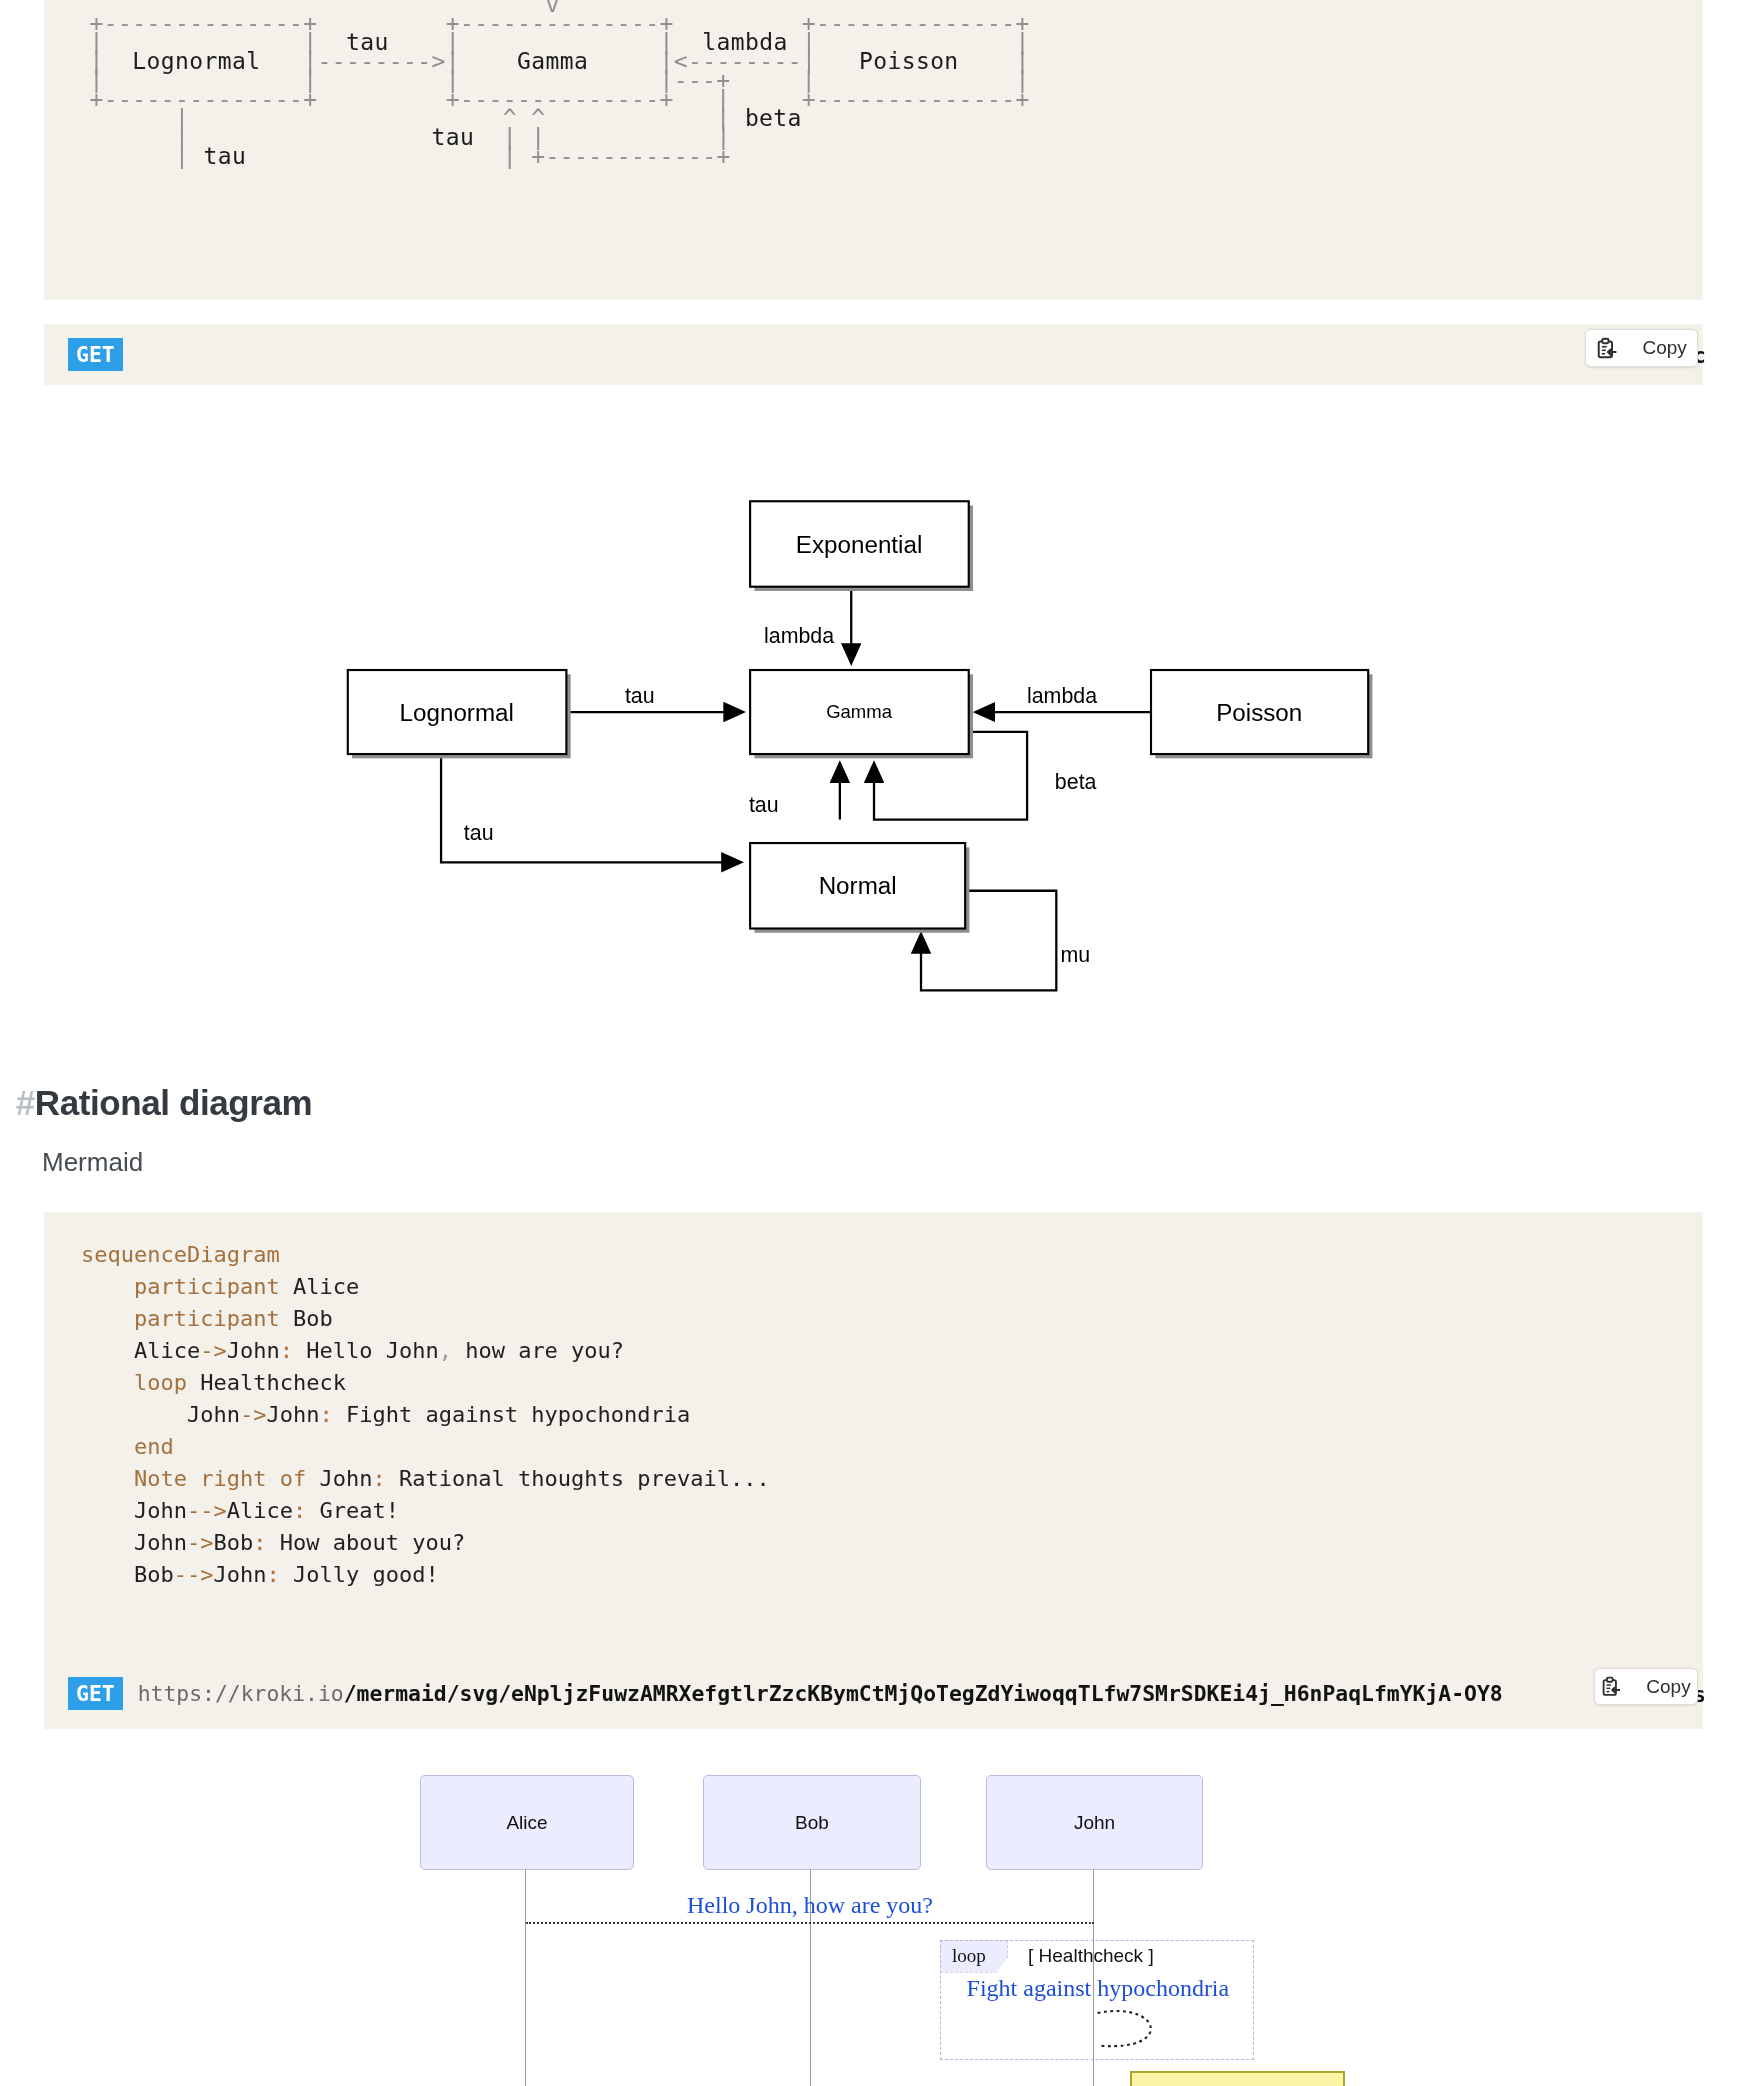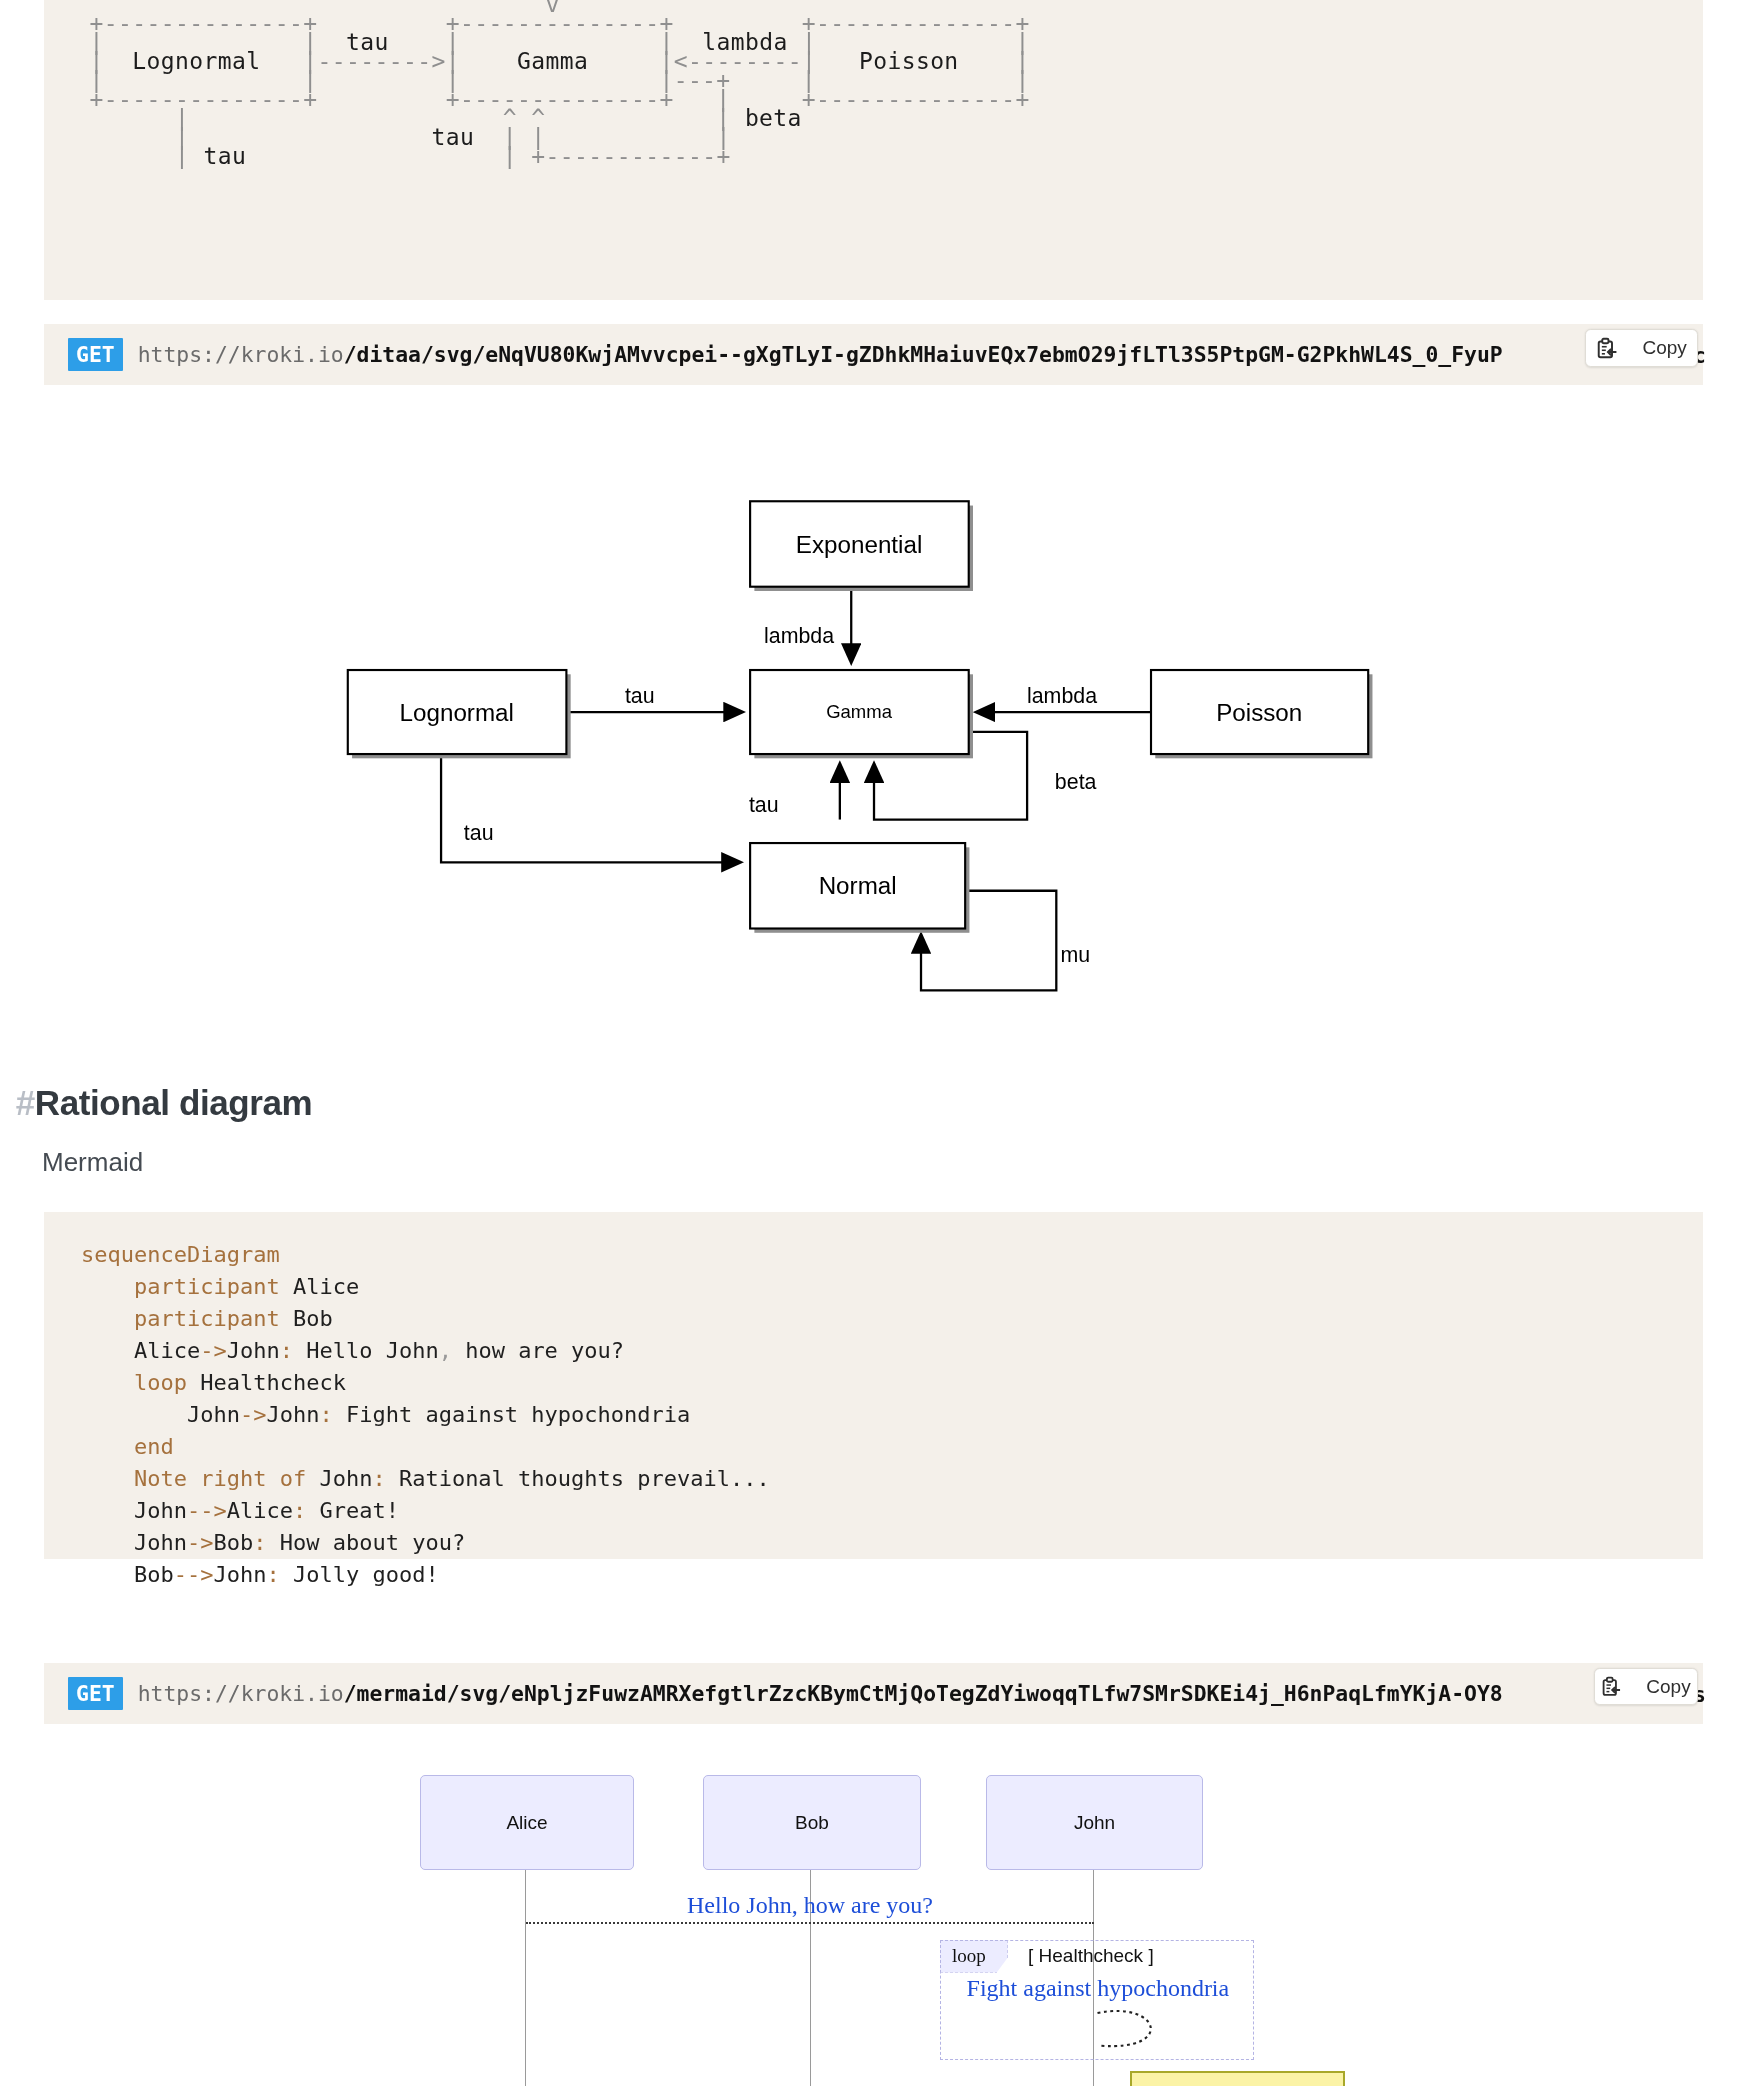--- a/index.html
+++ b/index.html
@@ -103,21 +103,20 @@
 </style>
 </head>
 <body>
 
 <div class="codeblock" style="top:0;height:300px;">
   <pre class="ascii-pre"><div class="code-line"><span class="tok-g">                                  v</span></div><div class="code-line"><span class="tok-g">  +--------------+         +--------------+         +--------------+</span></div><div class="code-line"><span class="tok-g">  |              |  </span><span class="tok-b">tau</span><span class="tok-g">    |              |  </span><span class="tok-b">lambda</span><span class="tok-g"> |              |</span></div><div class="code-line"><span class="tok-g">  |  </span><span class="tok-b">Lognormal</span><span class="tok-g">   |--------&gt;|    </span><span class="tok-b">Gamma</span><span class="tok-g">     |&lt;--------|   </span><span class="tok-b">Poisson</span><span class="tok-g">    |</span></div><div class="code-line"><span class="tok-g">  |              |         |              |---+     |              |</span></div><div class="code-line"><span class="tok-g">  +--------------+         +--------------+   |     +--------------+</span></div><div class="code-line"><span class="tok-g">        |                      ^ ^            | </span><span class="tok-b">beta</span></div><div class="code-line"><span class="tok-g">        |                 </span><span class="tok-b">tau</span><span class="tok-g">  | |            |</span></div><div class="code-line"><span class="tok-g">        | </span><span class="tok-b">tau</span><span class="tok-g">                  | +------------+</span></div></pre>
 </div>
 
 <div class="get-bar" style="top:324px;">
   <span class="get-badge">GET</span>
-  <span class="get-url"><span class="url-host">https://kroki.io</span><span class="url-path">/ditaa/svg/eNqVU80KwjAMvvcpei--gXgTLyI-gZDhkMHaiuvEQx7ebmO29jfLTl3S5PtpGM-G2PkhWL4S_0_FyuP</span></span>
   <span class="url-tail">c</span>
   <button class="copy-btn">
     <svg width="21.4" height="23" viewBox="0 0 24 26">
       <rect x="3" y="5" width="15" height="18" rx="2" fill="none" stroke="#2f2f2f" stroke-width="2.2"></rect>
       <rect x="7" y="2" width="7" height="5" rx="1.5" fill="#ffffff" stroke="#2f2f2f" stroke-width="2.2"></rect>
       <line x1="6.5" y1="11" x2="12" y2="11" stroke="#2f2f2f" stroke-width="1.8"></line>
       <line x1="6.5" y1="15" x2="11" y2="15" stroke="#2f2f2f" stroke-width="1.8"></line>
       <line x1="6.5" y1="19" x2="10" y2="19" stroke="#2f2f2f" stroke-width="1.8"></line>
       <path d="M 23 17 L 14 17 M 17 13.5 L 13.5 17 L 17 20.5" fill="none" stroke="#2f2f2f" stroke-width="2.4"></path>
     </svg>
@@ -171,21 +170,21 @@
   <text class="edge-label" x="1020" y="296" text-anchor="middle">lambda</text>
   <text class="edge-label" x="1010" y="417" text-anchor="start">beta</text>
   <text class="edge-label" x="622" y="450" text-anchor="end">tau</text>
   <text class="edge-label" x="180" y="489" text-anchor="start">tau</text>
   <text class="edge-label" x="1018" y="660" text-anchor="start">mu</text>
 </svg>
 
 <h1 class="section-title"><span class="hash">#</span><span>Rational diagram</span></h1>
 <p class="section-subtitle">Mermaid</p>
 
-<div class="codeblock" style="top:1212px;height:347px;">
+<div class="codeblock" style="top:1212px;height:517px;">
   <pre class="mermaid-pre"><div class="code-line"><span class="tok-k">sequenceDiagram</span></div><div class="code-line"><span class="tok-p">    </span><span class="tok-k">participant</span><span class="tok-p"> Alice</span></div><div class="code-line"><span class="tok-p">    </span><span class="tok-k">participant</span><span class="tok-p"> Bob</span></div><div class="code-line"><span class="tok-p">    Alice</span><span class="tok-k">-&gt;</span><span class="tok-p">John</span><span class="tok-k">:</span><span class="tok-p"> Hello John</span><span class="tok-c">,</span><span class="tok-p"> how are you?</span></div><div class="code-line"><span class="tok-p">    </span><span class="tok-k">loop</span><span class="tok-p"> Healthcheck</span></div><div class="code-line"><span class="tok-p">        John</span><span class="tok-k">-&gt;</span><span class="tok-p">John</span><span class="tok-k">:</span><span class="tok-p"> Fight against hypochondria</span></div><div class="code-line"><span class="tok-p">    </span><span class="tok-k">end</span></div><div class="code-line"><span class="tok-p">    </span><span class="tok-k">Note right of</span><span class="tok-p"> John</span><span class="tok-k">:</span><span class="tok-p"> Rational thoughts prevail...</span></div><div class="code-line"><span class="tok-p">    John</span><span class="tok-k">--&gt;</span><span class="tok-p">Alice</span><span class="tok-k">:</span><span class="tok-p"> Great!</span></div><div class="code-line"><span class="tok-p">    John</span><span class="tok-k">-&gt;</span><span class="tok-p">Bob</span><span class="tok-k">:</span><span class="tok-p"> How about you?</span></div><div class="code-line"><span class="tok-p">    Bob</span><span class="tok-k">--&gt;</span><span class="tok-p">John</span><span class="tok-k">:</span><span class="tok-p"> Jolly good!</span></div></pre>
 </div>
 
 <div class="get-bar" style="top:1663px;">
   <span class="get-badge">GET</span>
   <span class="get-url"><span class="url-host">https://kroki.io</span><span class="url-path">/mermaid/svg/eNpljzFuwzAMRXefgtlrZzcKBymCtMjQoTegZdYiwoqqTLfw7SMrSDKEi4j_H6nPaqLfmYKjA-OY8</span></span>
   <span class="url-tail">s</span>
   <button class="copy-btn" style="width:104px;height:37px;">
     <svg width="20" height="21.4" viewBox="0 0 24 26">
       <rect x="3" y="5" width="15" height="18" rx="2" fill="none" stroke="#2f2f2f" stroke-width="2.2"></rect>

